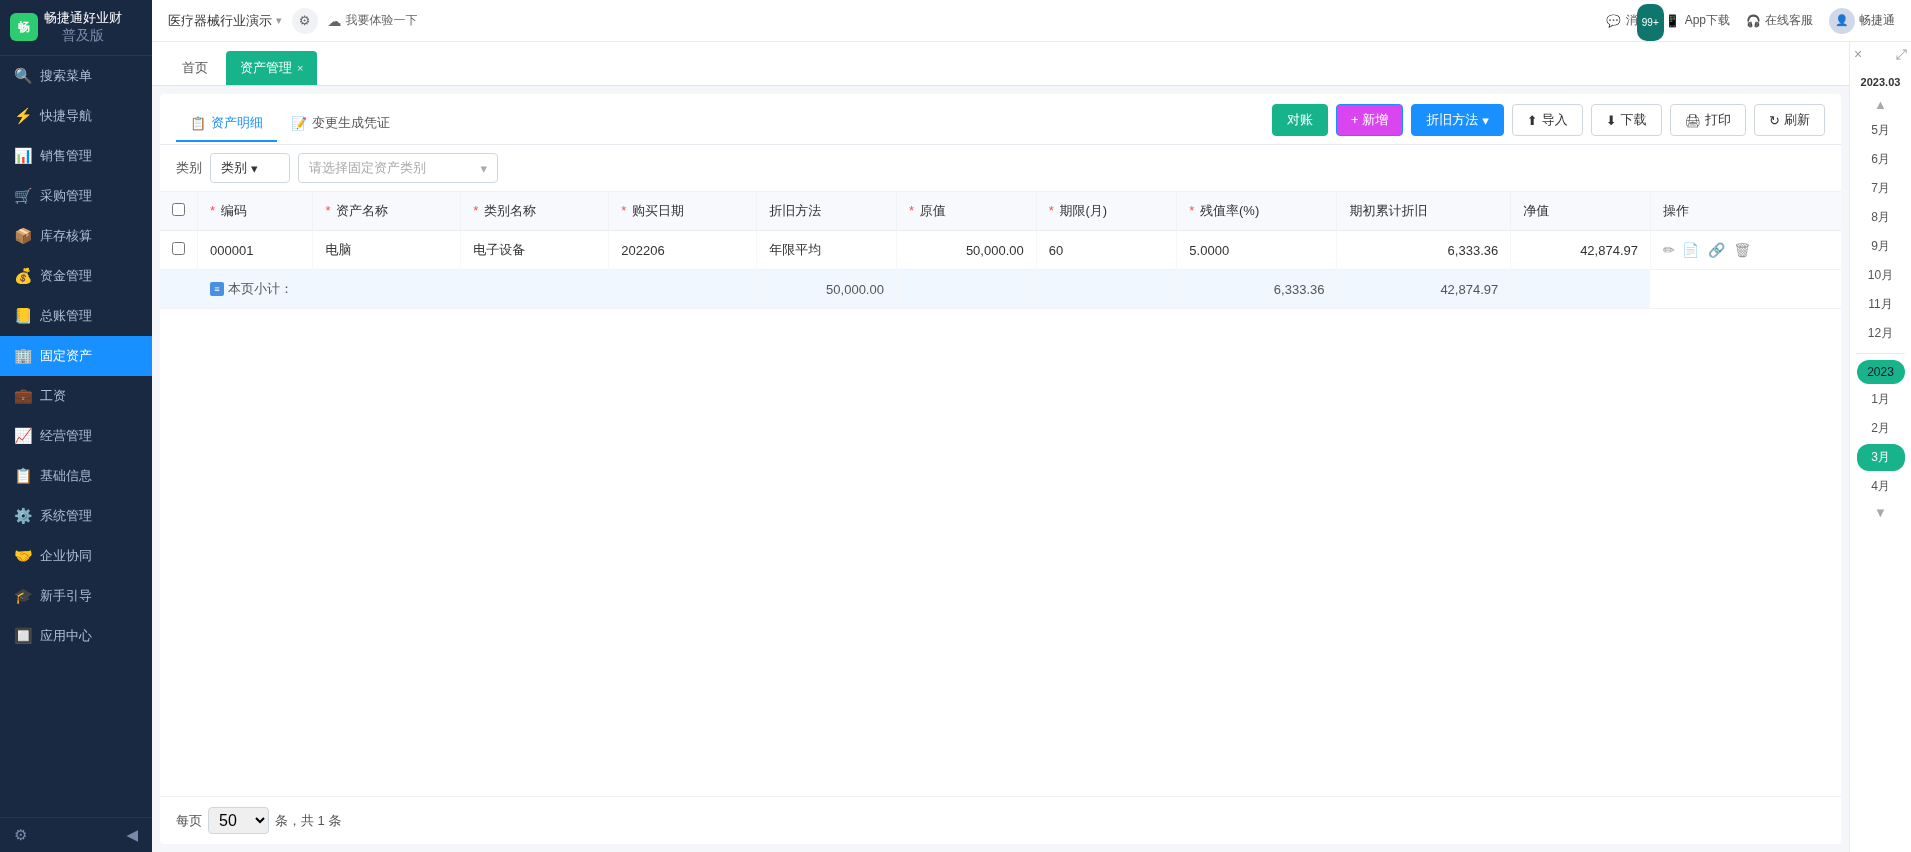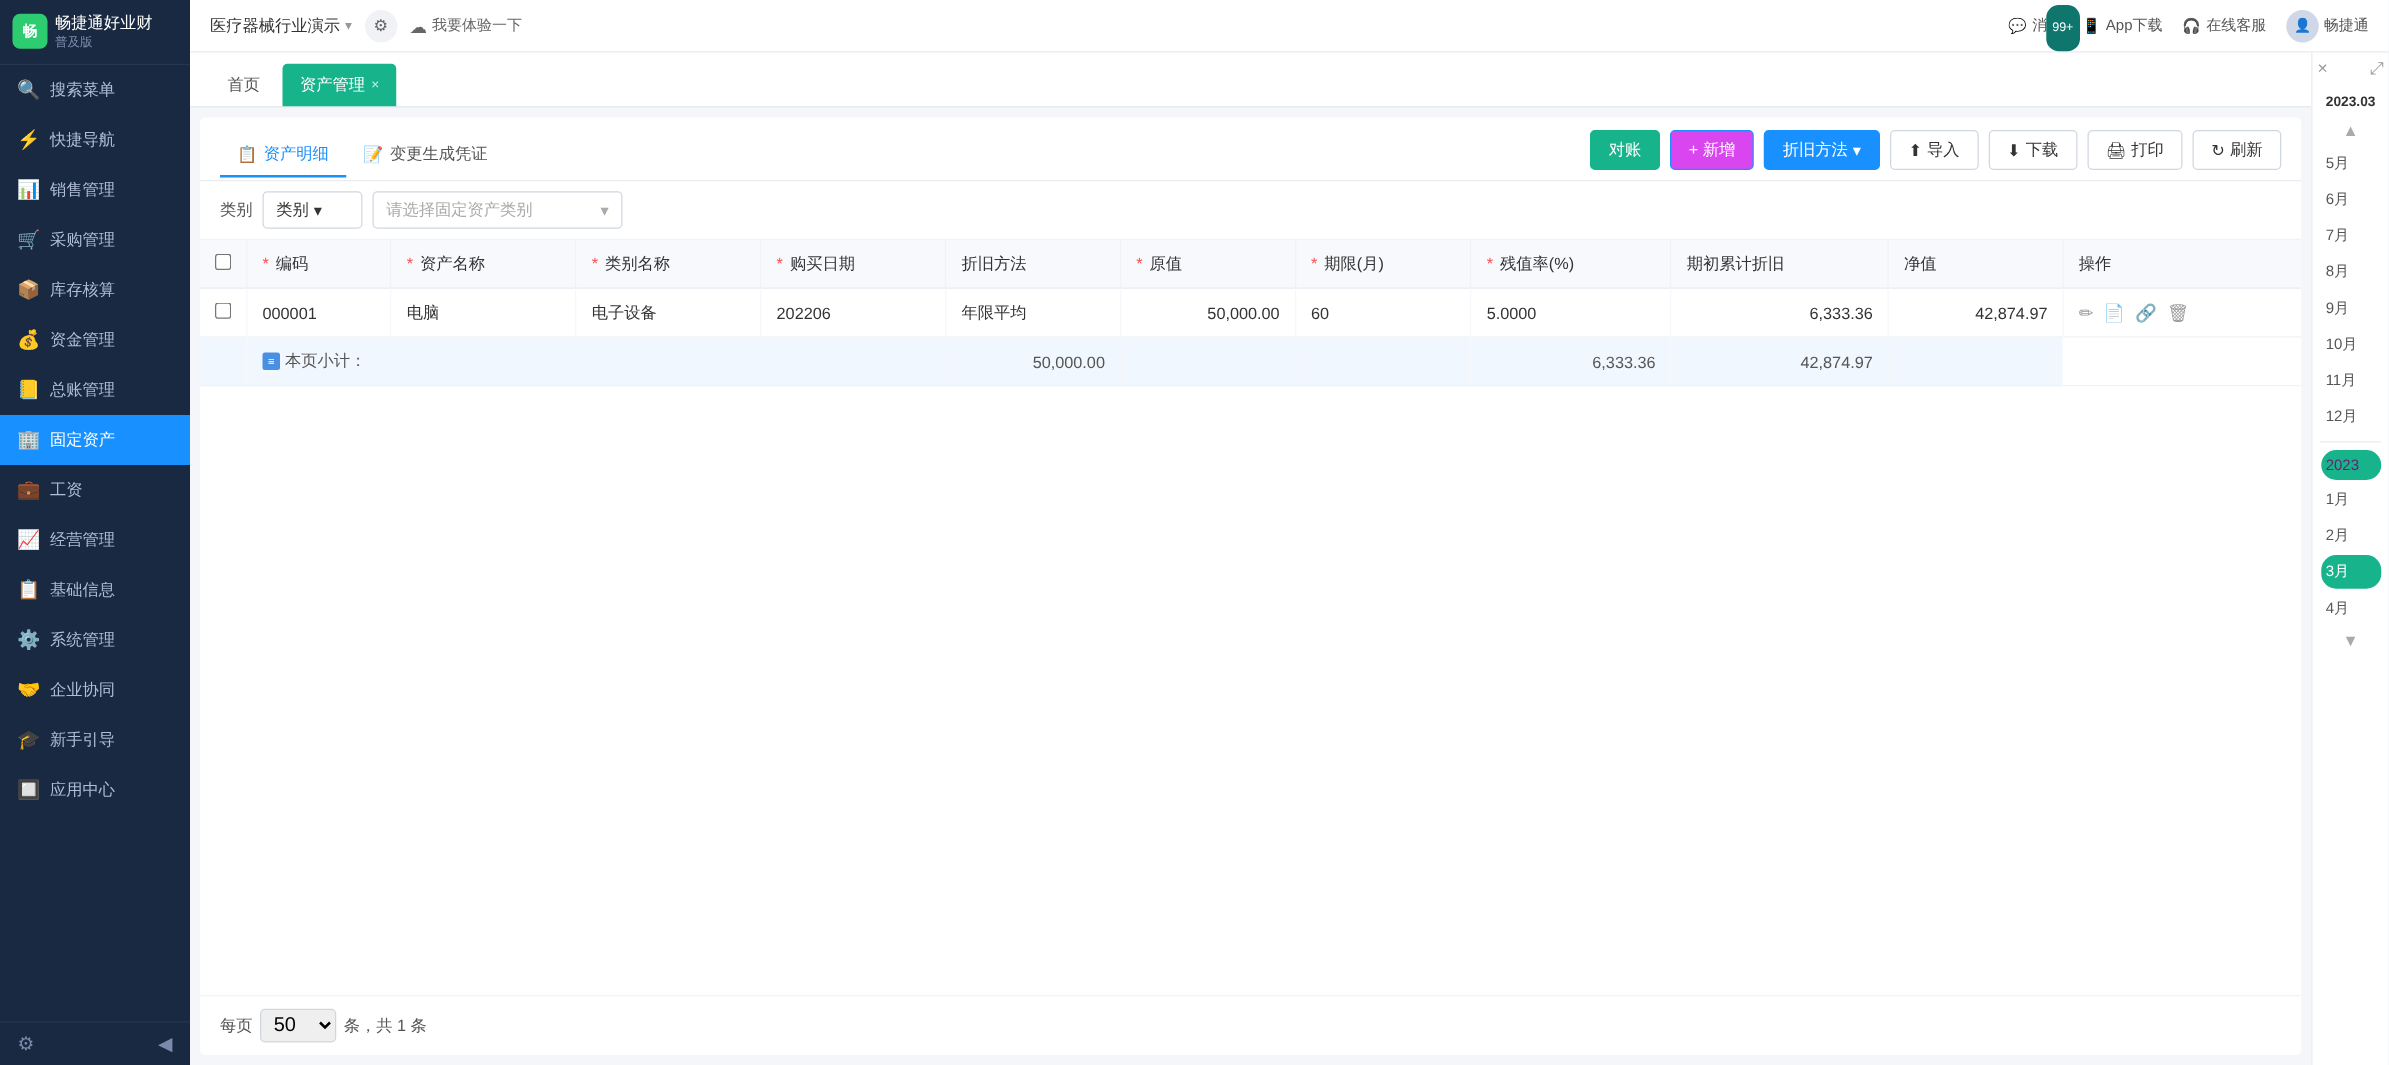--- a/index.html
+++ b/index.html
@@ -25,21 +25,21 @@
       border-bottom: 1px solid #263650;
     }
     .sidebar-logo-icon {
       width: 28px; height: 28px;
       background: #2ecc71;
       border-radius: 6px;
       display: flex; align-items: center; justify-content: center;
       color: white; font-weight: bold; font-size: 12px;
     }
     .sidebar-header-text { font-size: 13px; color: #fff; line-height: 1.3; }
-    .sidebar-header-sub { font-size: 10px; color: #7a8aaa; }
+    .sidebar-header-sub { font-size: 14px; color: #7a8aaa; text-align: center; }
     .sidebar-scroll { flex: 1; overflow-y: auto; }
     .sidebar-scroll::-webkit-scrollbar { width: 4px; }
     .sidebar-scroll::-webkit-scrollbar-thumb { background: #334; }
     .sidebar-nav { list-style: none; }
     .sidebar-nav li {
       display: flex; align-items: center; gap: 8px;
       padding: 11px 14px;
       cursor: pointer;
       color: #b0bdd4;
       font-size: 13px;
@@ -334,34 +334,34 @@
       cursor: pointer; color: #999; font-size: 14px;
     }
     .panel-expand-btn {
       position: absolute;
       top: 4px; right: 4px;
       cursor: pointer; color: #999; font-size: 14px;
     }
     .panel-month {
       width: 48px;
       padding: 5px 4px;
-      text-align: left;
+      text-align: center;
       font-size: 12px;
       color: #555;
       cursor: pointer;
       border-radius: 3px;
     }
     .panel-month.active {
       background: #17b38b;
       color: #fff;
       border-radius: 12px;
     }
     .panel-month.year-active {
       background: #17b38b;
-      color: #701a75;
+      color: #0f172a;
       border-radius: 12px;
     }
     .panel-scroll-up, .panel-scroll-down {
       cursor: pointer; color: #aaa; font-size: 13px; padding: 3px;
     }
     .panel-divider { height: 1px; background: #e8ecf0; width: 80%; margin: 4px 0; }
   </style>
 </head>
 <body>
 

